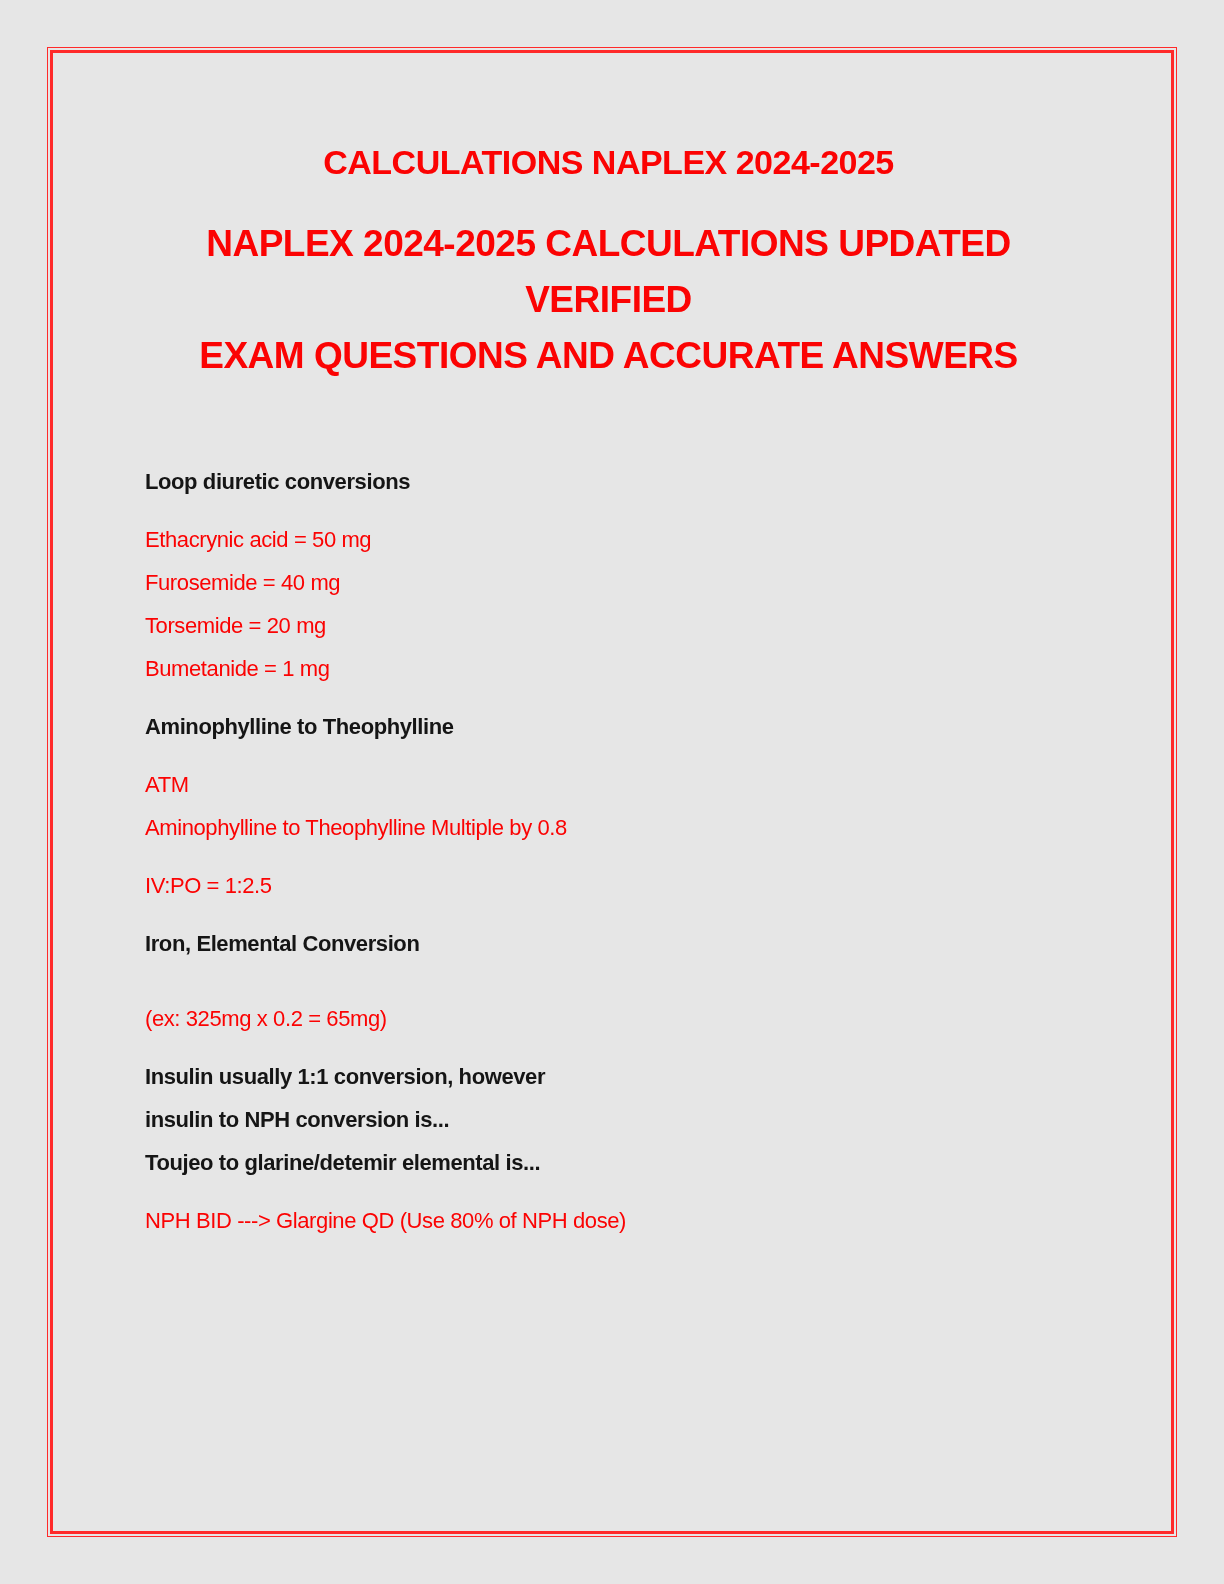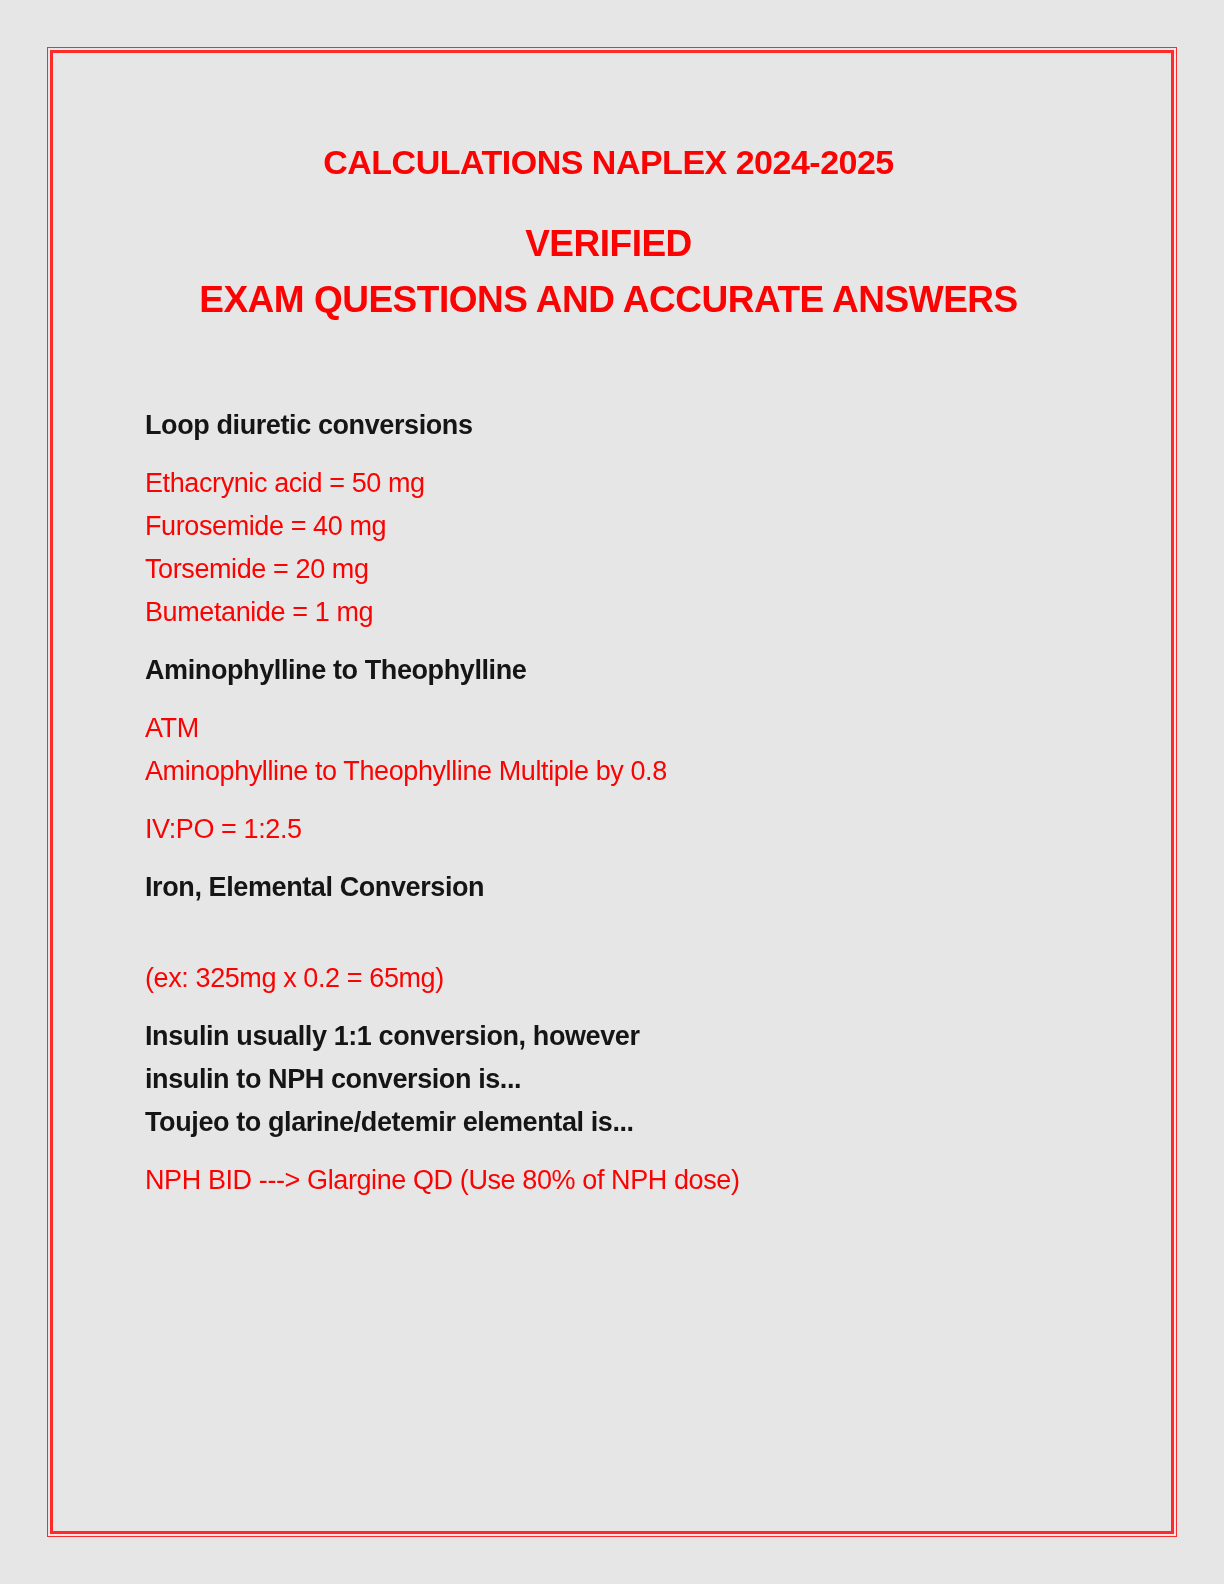--- a/index.html
+++ b/index.html
@@ -47,48 +47,49 @@
     text-align: center;
     color: #fb0303;
     font-size: 37px;
     line-height: 56px;
     font-weight: 700;
     letter-spacing: -0.5px;
   }
   .line { display: block; }
   p.qa-h, p.qa-a {
     margin: 15px 0 0 0;
-    font-size: 27px;
+    font-size: 22px;
     line-height: 43px;
     letter-spacing: -0.4px;
   }
   p.qa-h {
     color: #151515;
     font-weight: 700;
   }
   p.qa-a {
     color: #fb0303;
     font-weight: 400;
   }
   p.first-heading { margin-top: 76px; }
-  p.spaced { margin-top: 48px; }
+  p.spaced { margin-top: 32px; }
 </style>
 </head>
 <body>
 
 <div class="page">
   <div class="frame-outer">
     <div class="frame-inner"></div>
   </div>
 
   <div class="content">
 
     <h1 class="doc-title">CALCULATIONS NAPLEX 2024-2025</h1>
 
     <h2 class="doc-subtitle">
+      <span class="line">NAPLEX 2024-2025 CALCULATIONS UPDATED</span>
       <span class="line">VERIFIED</span>
       <span class="line">EXAM QUESTIONS AND ACCURATE ANSWERS</span>
     </h2>
 
     <p class="qa-h first-heading">
       <span class="line">Loop diuretic conversions</span>
     </p>
     <p class="qa-a">
       <span class="line">Ethacrynic acid = 50 mg</span>
       <span class="line">Furosemide = 40 mg</span>

